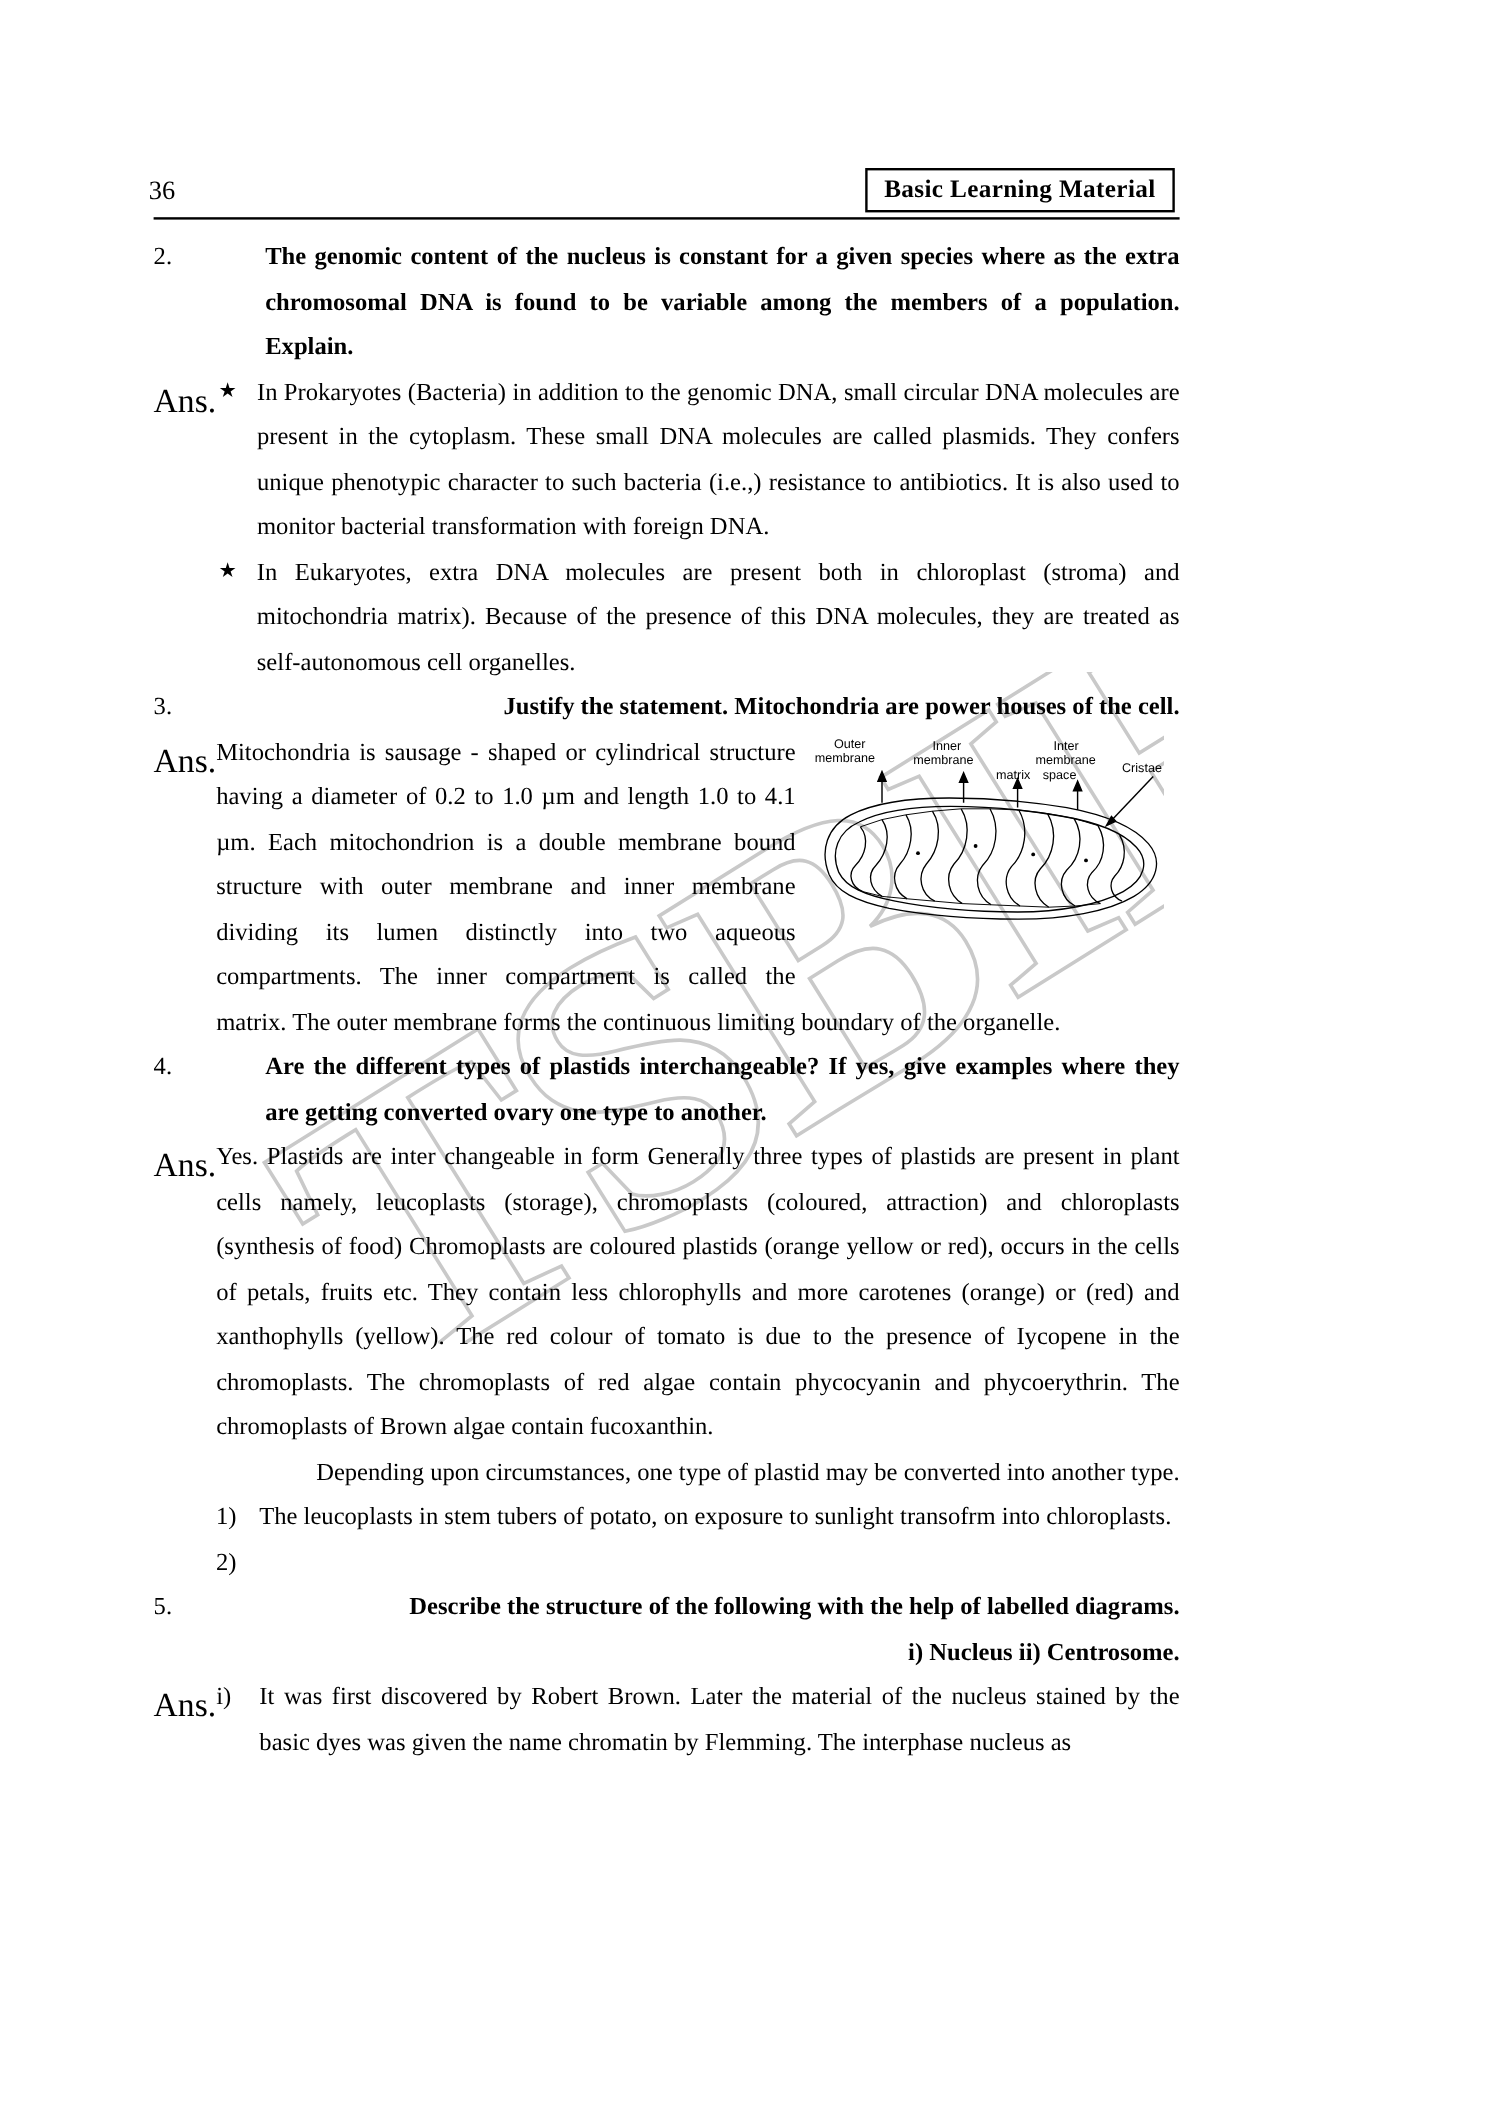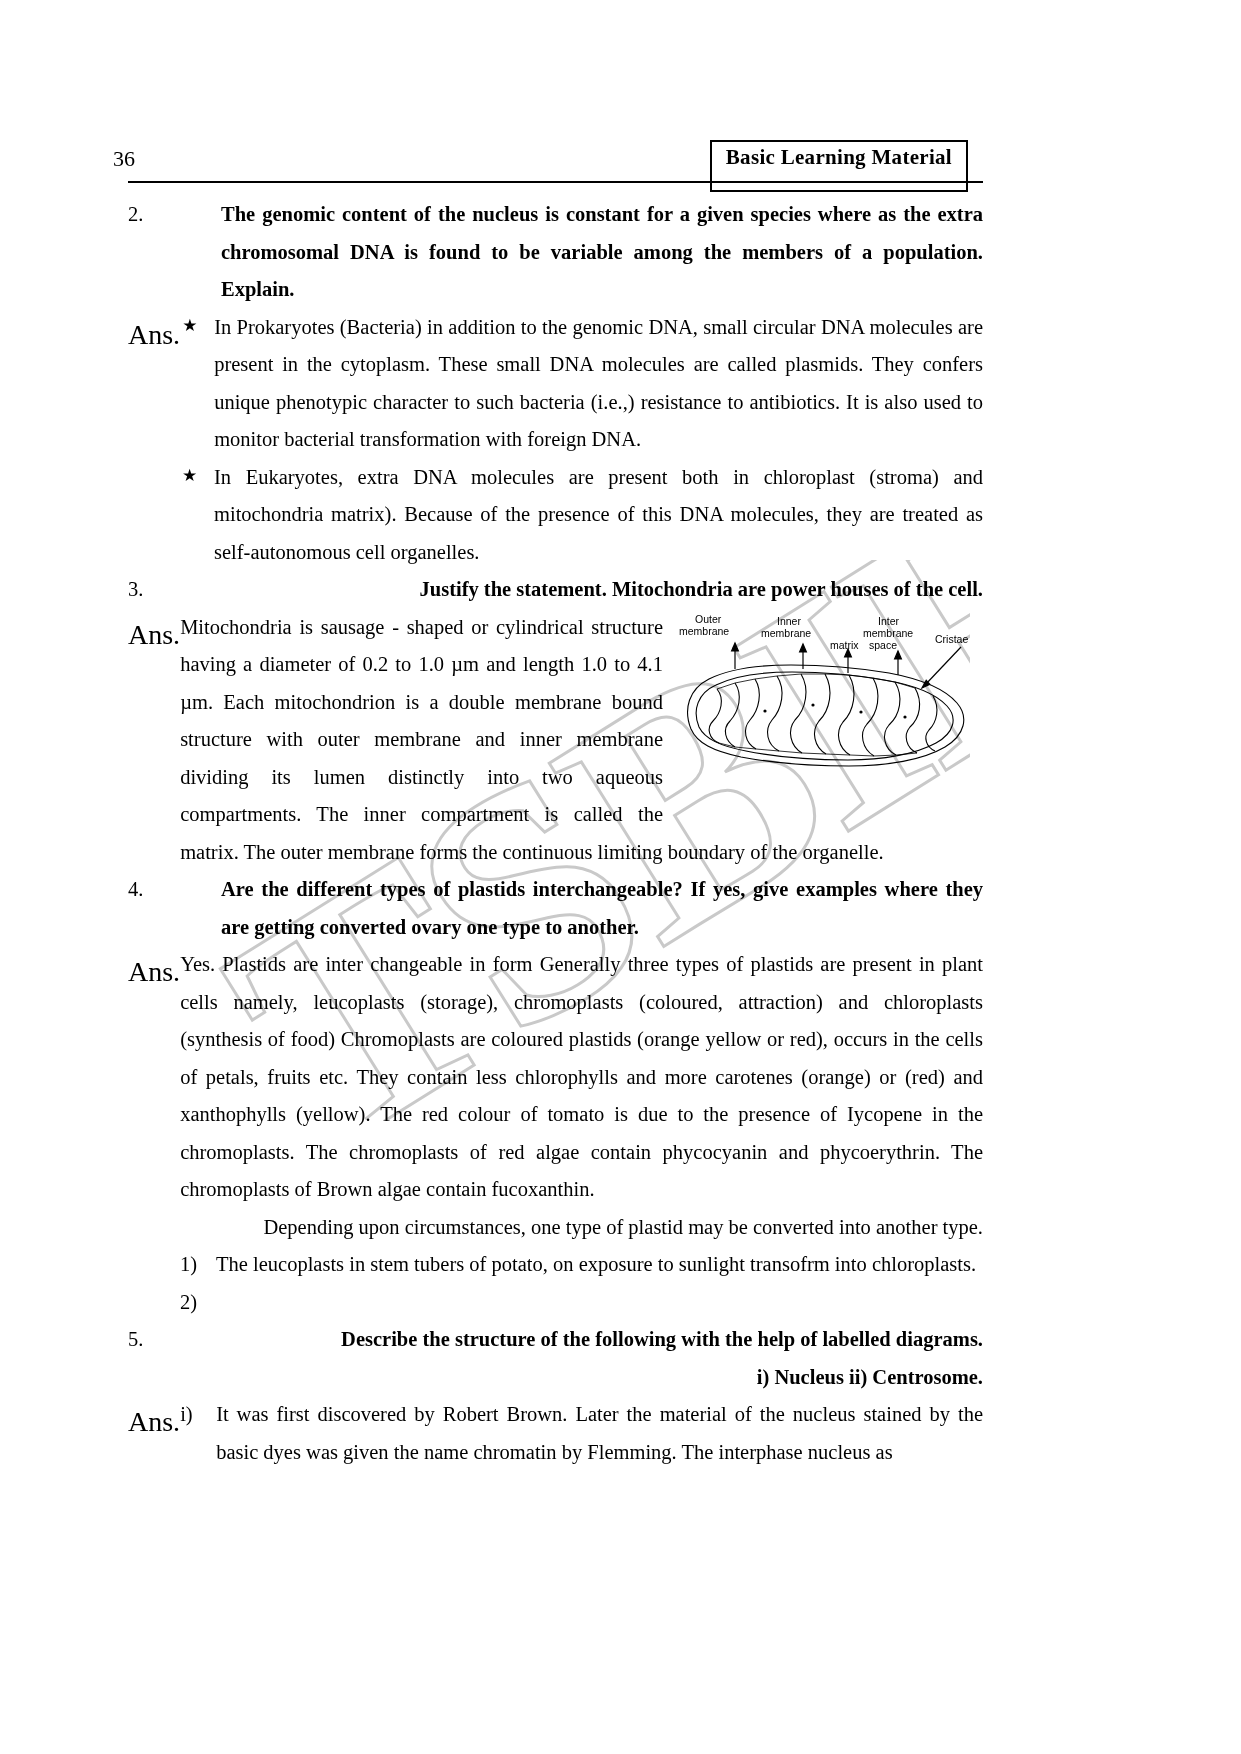--- a/index.html
+++ b/index.html
@@ -39,38 +39,38 @@
     font-weight: bold;
     fill: none;
     stroke: #c9c9c9;
     stroke-width: 3;
     letter-spacing: -8px;
   }
 
   
   .header {
     position: absolute;
-    left: 113px;
+    left: 124px;
     top: 140px;
     width: 855px;
     height: 42px;
   }
   .page-number {
     position: absolute;
     left: 0;
     top: 6px;
     font-size: 22px;
     font-family: "Liberation Serif", "DejaVu Serif", serif;
   }
   .header-box {
     position: absolute;
     right: 0;
     top: 0;
     border: 2px solid #000;
-    padding: 3px 14px 20px 14px;
+    padding: 3px 14px 5px 14px;
     font-weight: bold;
     font-size: 21px;
     letter-spacing: 0.3px;
     background: #fff;
   }
   .header-rule {
     position: absolute;
     left: 128px;
     top: 181px;
     width: 855px;

